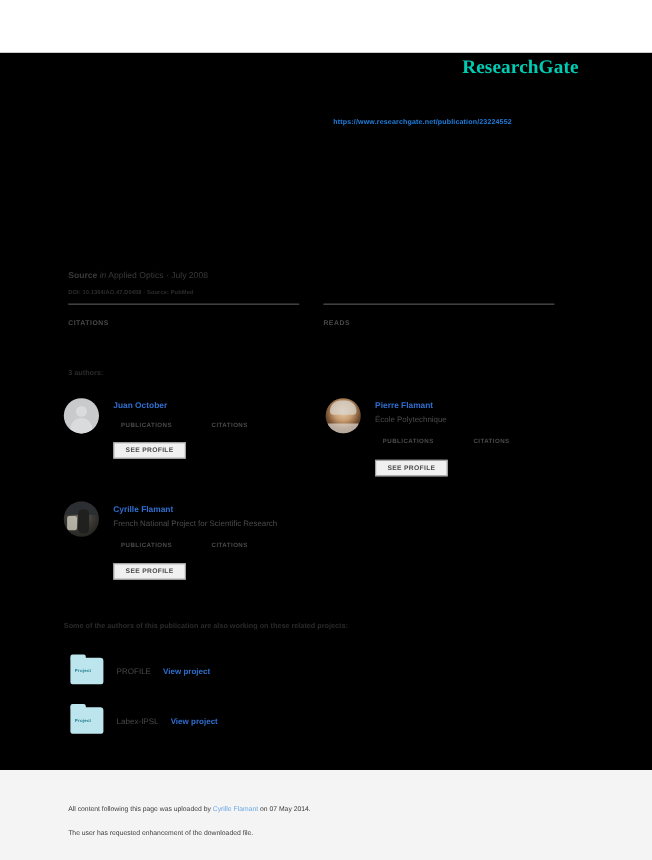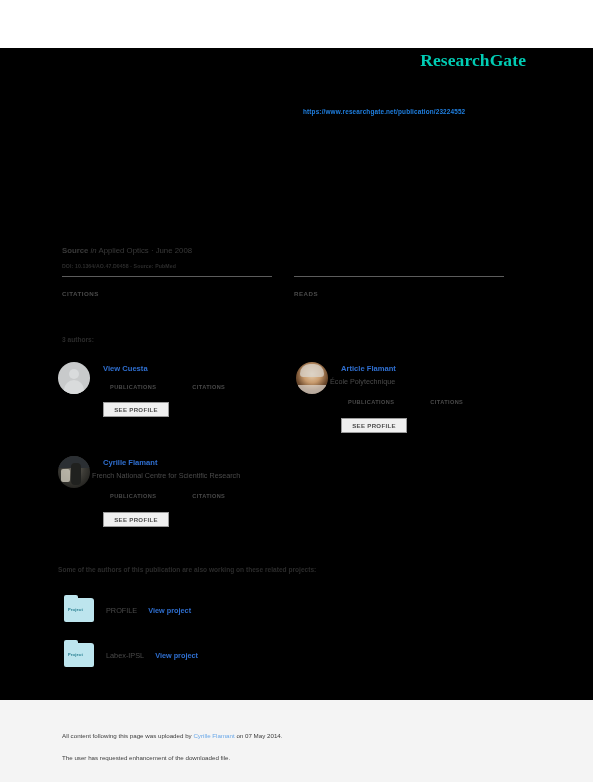--- a/index.html
+++ b/index.html
@@ -190,21 +190,21 @@
   .author .a-name {
     position: absolute;
     left: 45px; top: 2px;
     font-size: 7.6px;
     font-weight: bold;
     color: #2f6fd0;
     white-space: nowrap;
   }
   .author .a-affil {
     position: absolute;
-    left: 34px; top: 15px;
+    left: 45px; top: 15px;
     font-size: 7.2px;
     color: #4b4b4b;
     white-space: nowrap;
   }
   .author .a-stats {
     position: absolute;
     left: 52px;
     font-size: 5.6px;
     font-weight: bold;
     letter-spacing: 0.4px;
@@ -315,21 +315,21 @@
   <div class="dark-body"></div>
   <div class="footer-band"></div>
 
   <div class="rg-logo">ResearchGate</div>
 
   <div class="pub-url">https://www.researchgate.net/publication/23224552</div>
 
   <div class="article-meta">
     <span class="art-word">Source</span>
     <span class="art-in">in</span>
-    <span class="art-journal">Applied Optics · June 2008</span>
+    <span class="art-journal">Applied Optics · July 2008</span>
   </div>
 
   <div class="article-doi">DOI: 10.1364/AO.47.D0458 · Source: PubMed</div>
 
   <div class="stat-col left">
     <div class="stat-rule"></div>
     <div class="stat-label">CITATIONS</div>
   </div>
 
   <div class="stat-col right">
@@ -337,48 +337,48 @@
     <div class="stat-label">READS</div>
   </div>
 
   <div class="authors-heading">3 authors:</div>
 
   <div class="author" id="author-0">
     <div class="avatar placeholder">
       <div class="head"></div>
       <div class="body"></div>
     </div>
-    <div class="a-name">View Cuesta</div>
+    <div class="a-name">Juan October</div>
     <div class="a-stats">
       <span class="s1">PUBLICATIONS</span><span class="s2">CITATIONS</span>
     </div>
     <div class="see-profile">SEE PROFILE</div>
   </div>
 
   <div class="author" id="author-1">
     <div class="avatar photo-pierre">
       <div class="p-hair"></div>
       <div class="p-shirt"></div>
     </div>
-    <div class="a-name">Article Flamant</div>
+    <div class="a-name">Pierre Flamant</div>
     <div class="a-affil">École Polytechnique</div>
     <div class="a-stats">
       <span class="s1">PUBLICATIONS</span><span class="s2">CITATIONS</span>
     </div>
     <div class="see-profile">SEE PROFILE</div>
   </div>
 
   <div class="author" id="author-2">
     <div class="avatar photo-cyrille">
       <div class="c-sky"></div>
       <div class="c-light"></div>
       <div class="c-person"></div>
     </div>
     <div class="a-name">Cyrille Flamant</div>
-    <div class="a-affil">French National Centre for Scientific Research</div>
+    <div class="a-affil">French National Project for Scientific Research</div>
     <div class="a-stats">
       <span class="s1">PUBLICATIONS</span><span class="s2">CITATIONS</span>
     </div>
     <div class="see-profile">SEE PROFILE</div>
   </div>
 
   <div class="projects-heading">Some of the authors of this publication are also working on these related projects:</div>
 
   <div class="project-row" id="project-0">
     <div class="proj-icon">

